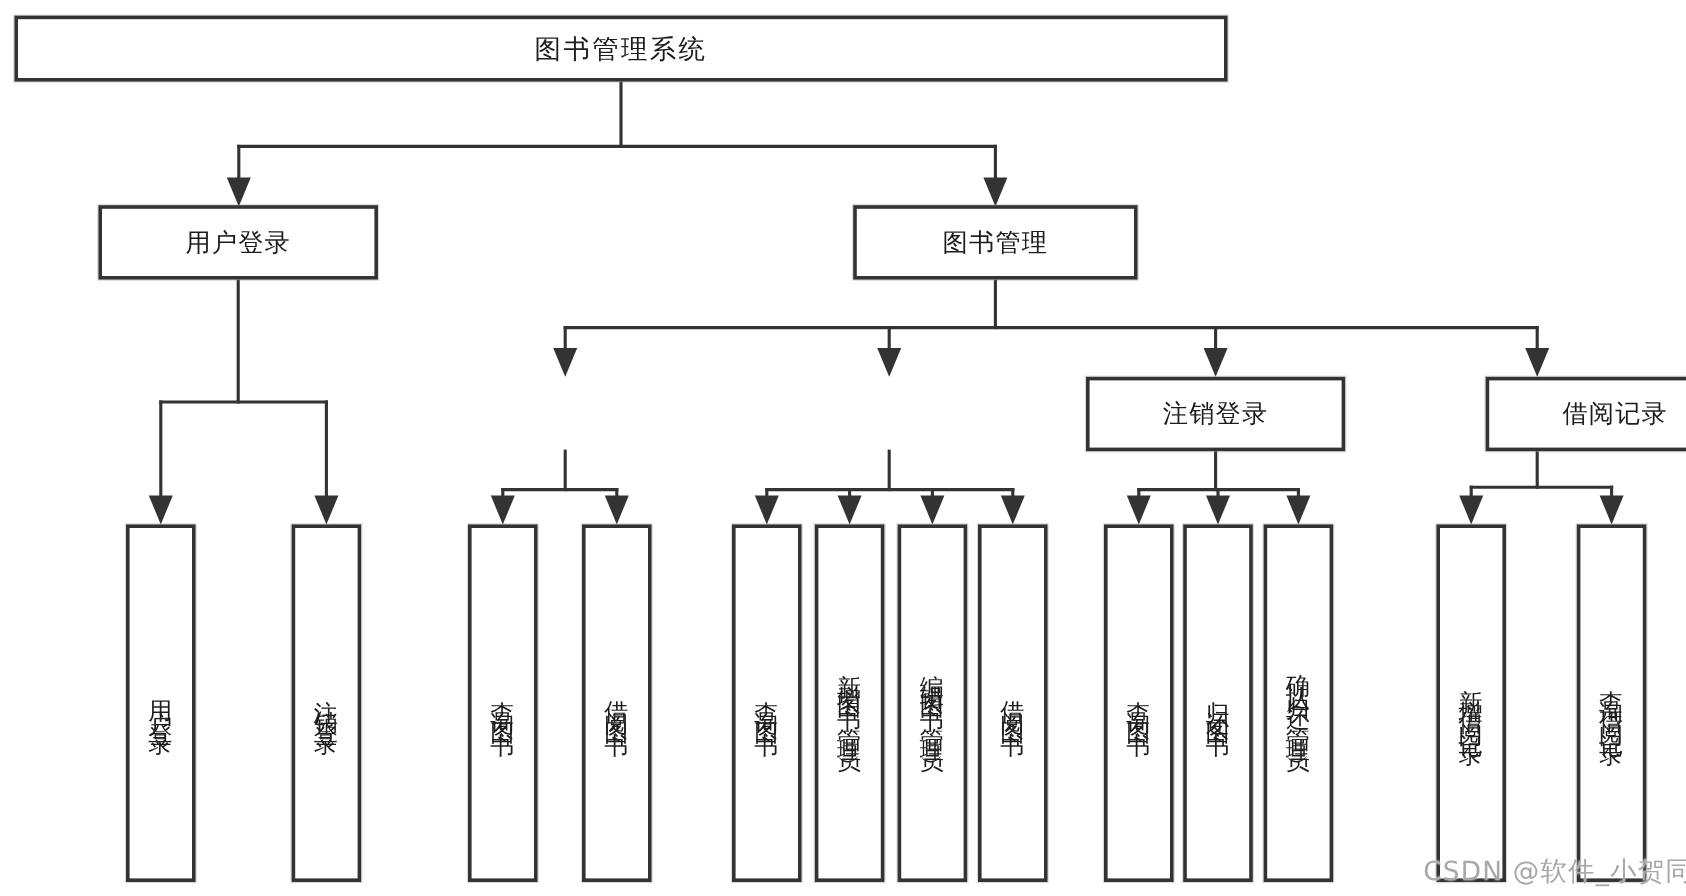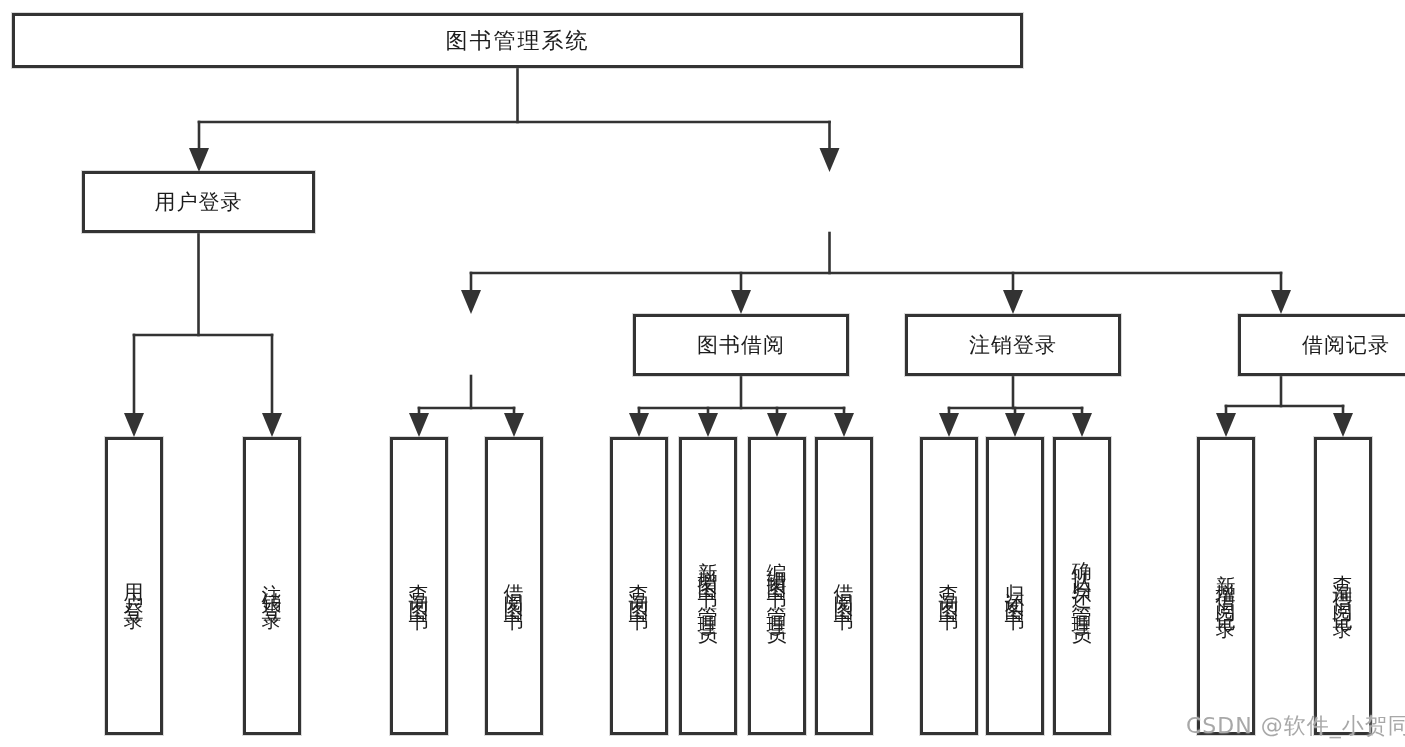--- a/index.html
+++ b/index.html
@@ -111,24 +111,24 @@
       <polygon points="1333,413 1353,413 1343,437" fill="#333333"></polygon>
     </svg>
 
   <div class="box" id="node-root" style="left:12px;top:13px;width:1011px;height:55px;">
     <span class="root-label">图书管理系统</span>
   </div>
 
   <div class="box" style="left:82px;top:171px;width:233px;height:62px;">
     <span class="h-label">用户登录</span>
   </div>
+  <div class="box" style="left:711px;top:171px;width:237px;height:62px;">
+    <span class="h-label">图书管理</span>
+  </div>
 
-  <div class="box" style="left:633px;top:314px;width:216px;height:62px;">
-    <span class="h-label">图书借阅</span>
-  </div>
   <div class="box" style="left:905px;top:314px;width:216px;height:62px;">
     <span class="h-label">注销登录</span>
   </div>
   <div class="box" style="left:1238px;top:314px;width:216px;height:62px;">
     <span class="h-label">借阅记录</span>
   </div>
 
   <div class="box leaf" style="left:105px;top:437px;width:58px;height:298px;">
     <span class="v-label">用户登录</span>
   </div>

